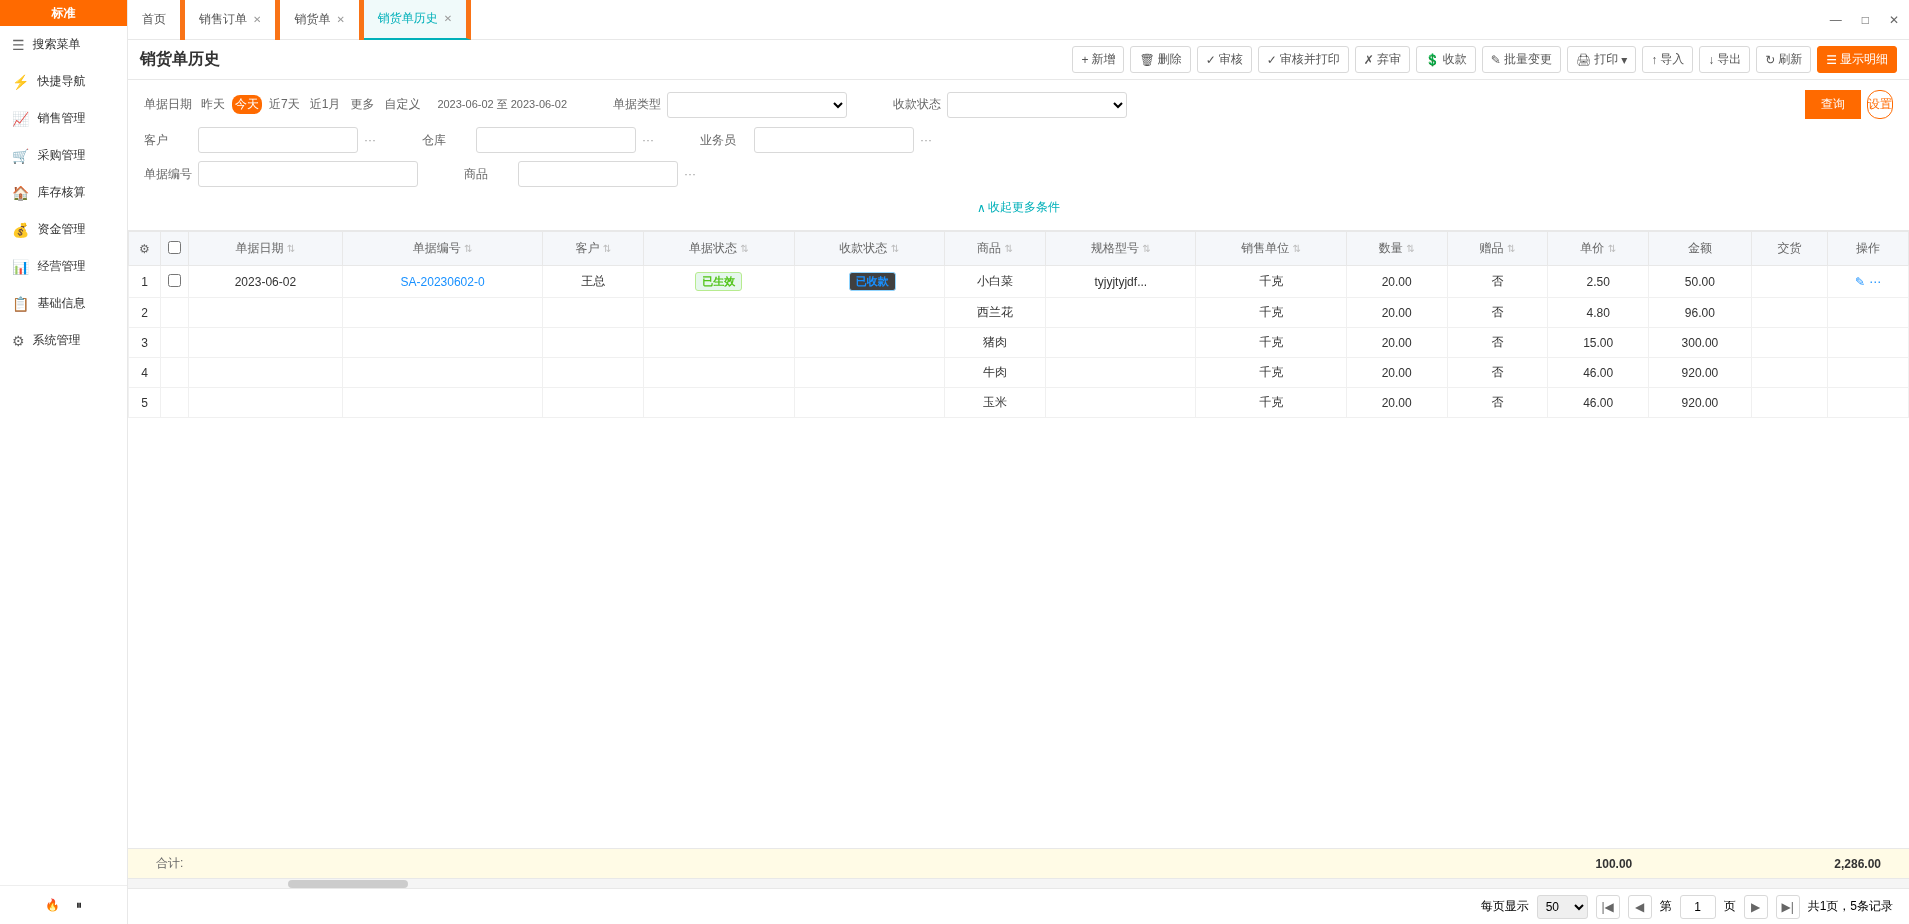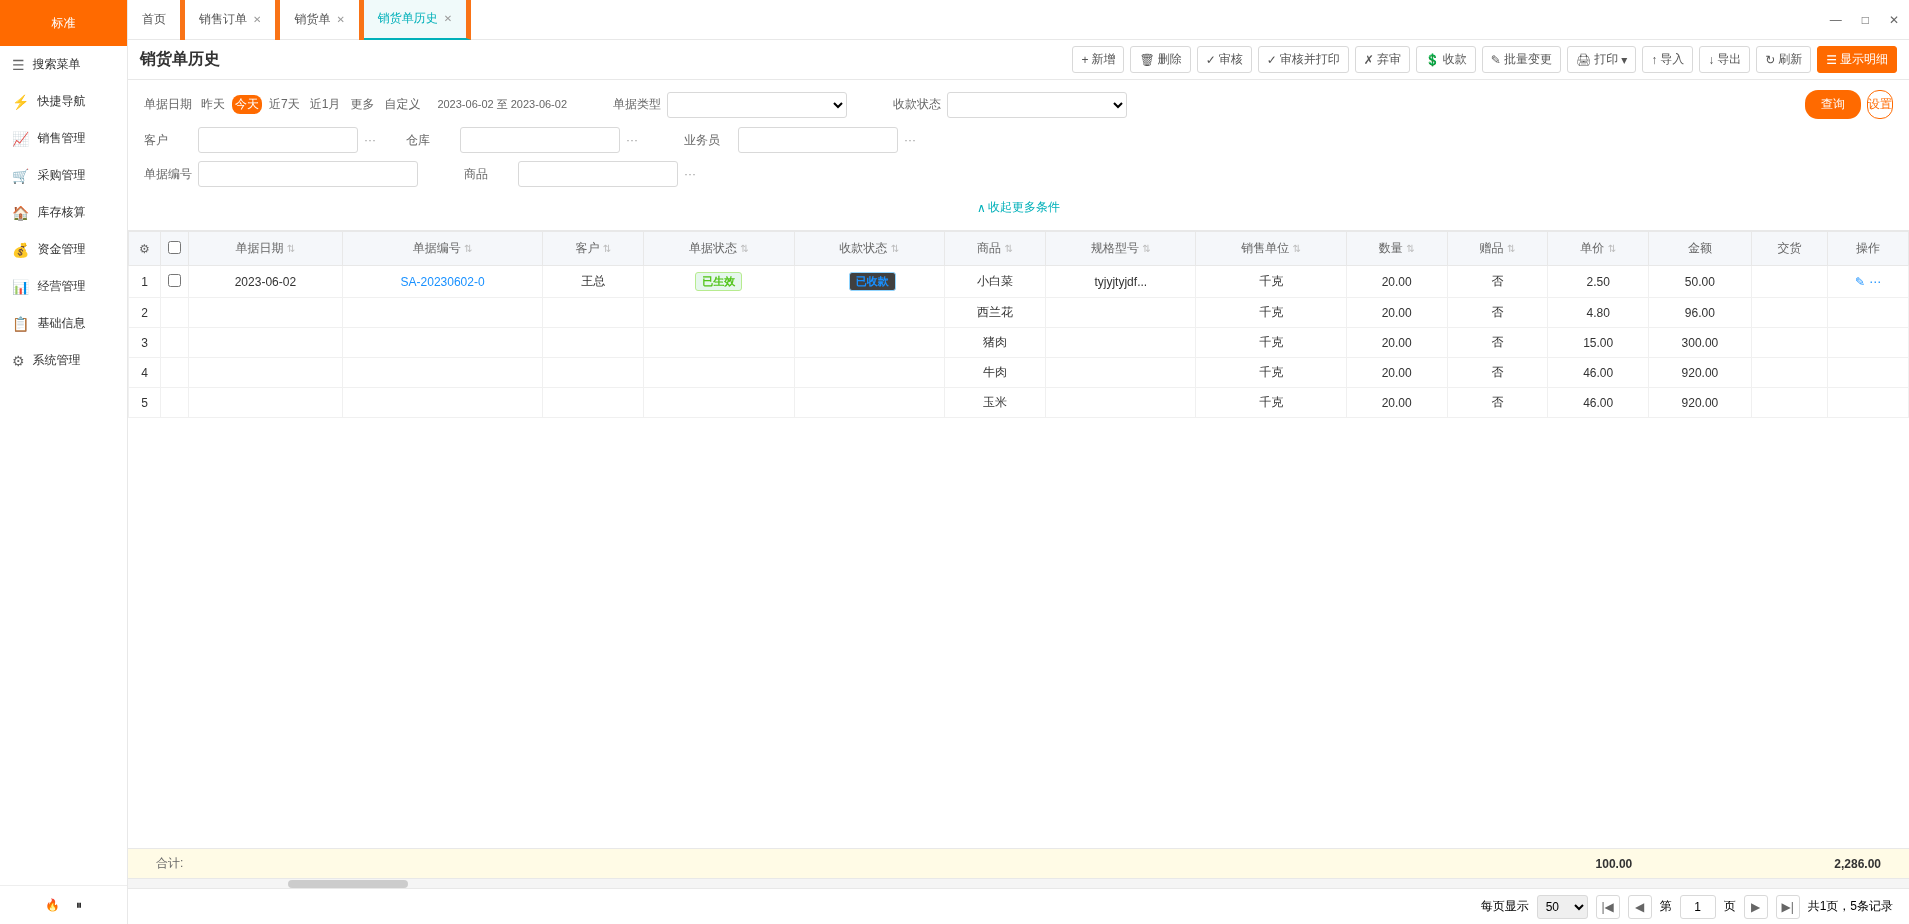--- a/index.html
+++ b/index.html
@@ -8,28 +8,28 @@
     
     .sidebar {
       width: 128px;
       background: #fff;
       border-right: 1px solid #e8e8e8;
       display: flex;
       flex-direction: column;
       height: 100%;
     }
     .sidebar-logo {
-      height: 46px;
+      height: 26px;
       background: #ff6a00;
       display: flex;
       align-items: center;
       justify-content: center;
       color: white;
       font-size: 13px;
-      font-weight: normal;
+      font-weight: bold;
     }
     .sidebar-item {
       display: flex;
       align-items: center;
       padding: 10px 12px;
       cursor: pointer;
       color: #333;
       gap: 8px;
     }
     .sidebar-item .icon { font-size: 14px; color: #666; }
@@ -177,21 +177,21 @@
       gap: 2px;
       justify-content: center;
       padding: 4px 0;
     }
 
     
     .query-btn {
       background: #ff6a00;
       color: #fff;
       border: none;
-      border-radius: 13px;
+      border-radius: 0;
       padding: 5px 16px;
       cursor: pointer;
       font-size: 12px;
     }
     .set-btn {
       background: #fff;
       color: #ff6a00;
       border: 1px solid #ff6a00;
       border-radius: 12px;
       padding: 5px 0;
@@ -472,21 +472,21 @@
     </div>
 
     <div class="filter-row">
 
       <div class="filter-item">
         <span class="filter-label">客户</span>
         <input type="text" class="filter-input" style="">
         <button class="ellipsis-btn">···</button>
       </div>
 
-      <div class="filter-item" style="margin-left:14px;align-items:center;">
+      <div class="filter-item" style="margin-left:30px;align-items:center;">
         <span class="filter-label">仓库</span>
         <input type="text" class="filter-input" style="">
         <button class="ellipsis-btn">···</button>
       </div>
 
       <div class="filter-item" style="margin-left:30px;">
         <span class="filter-label">业务员</span>
         <input type="text" class="filter-input" style="">
         <button class="ellipsis-btn">···</button>
       </div>

